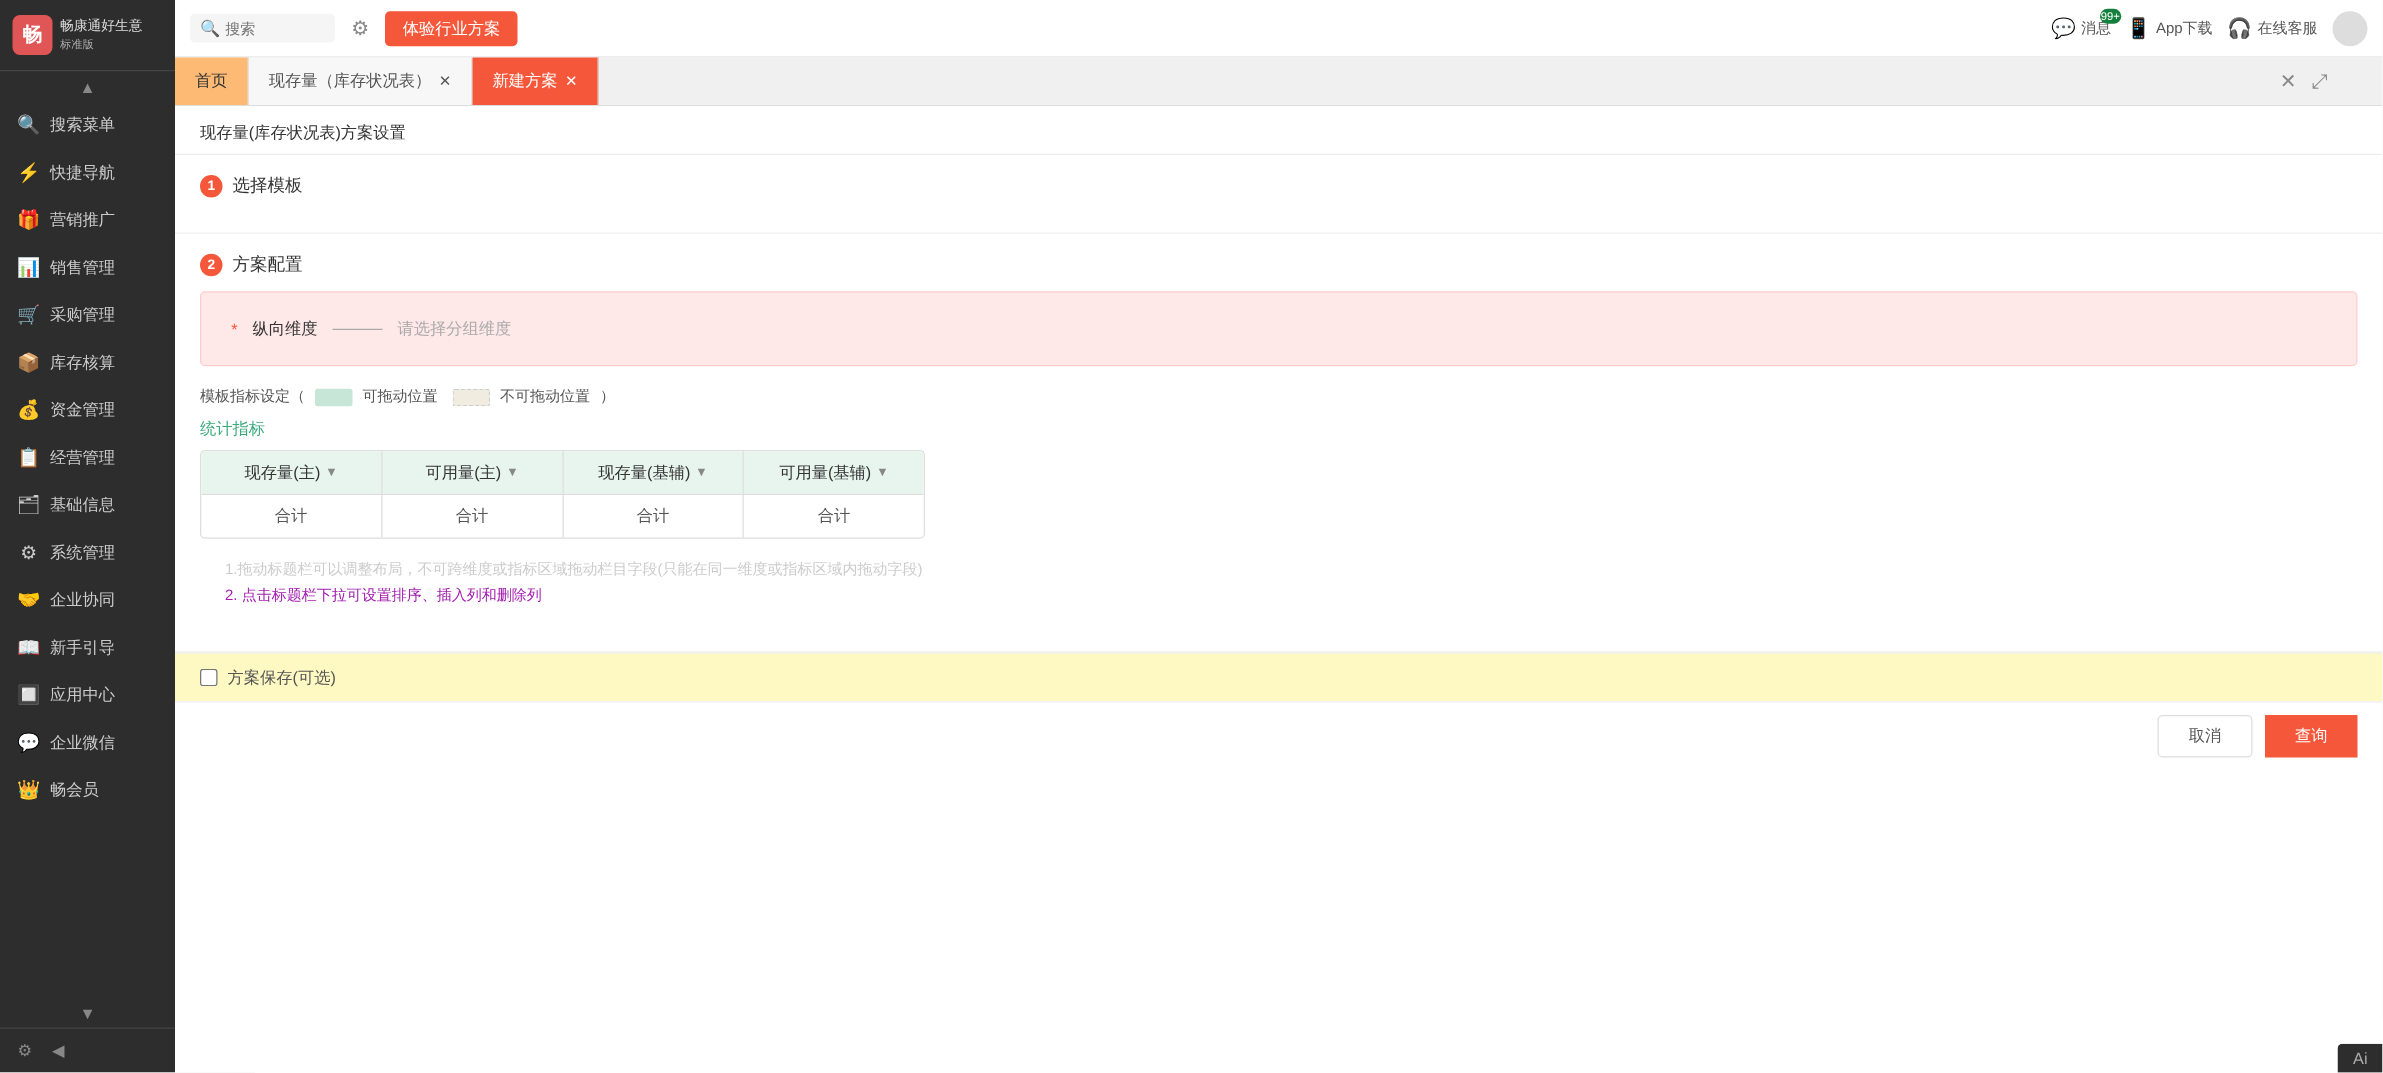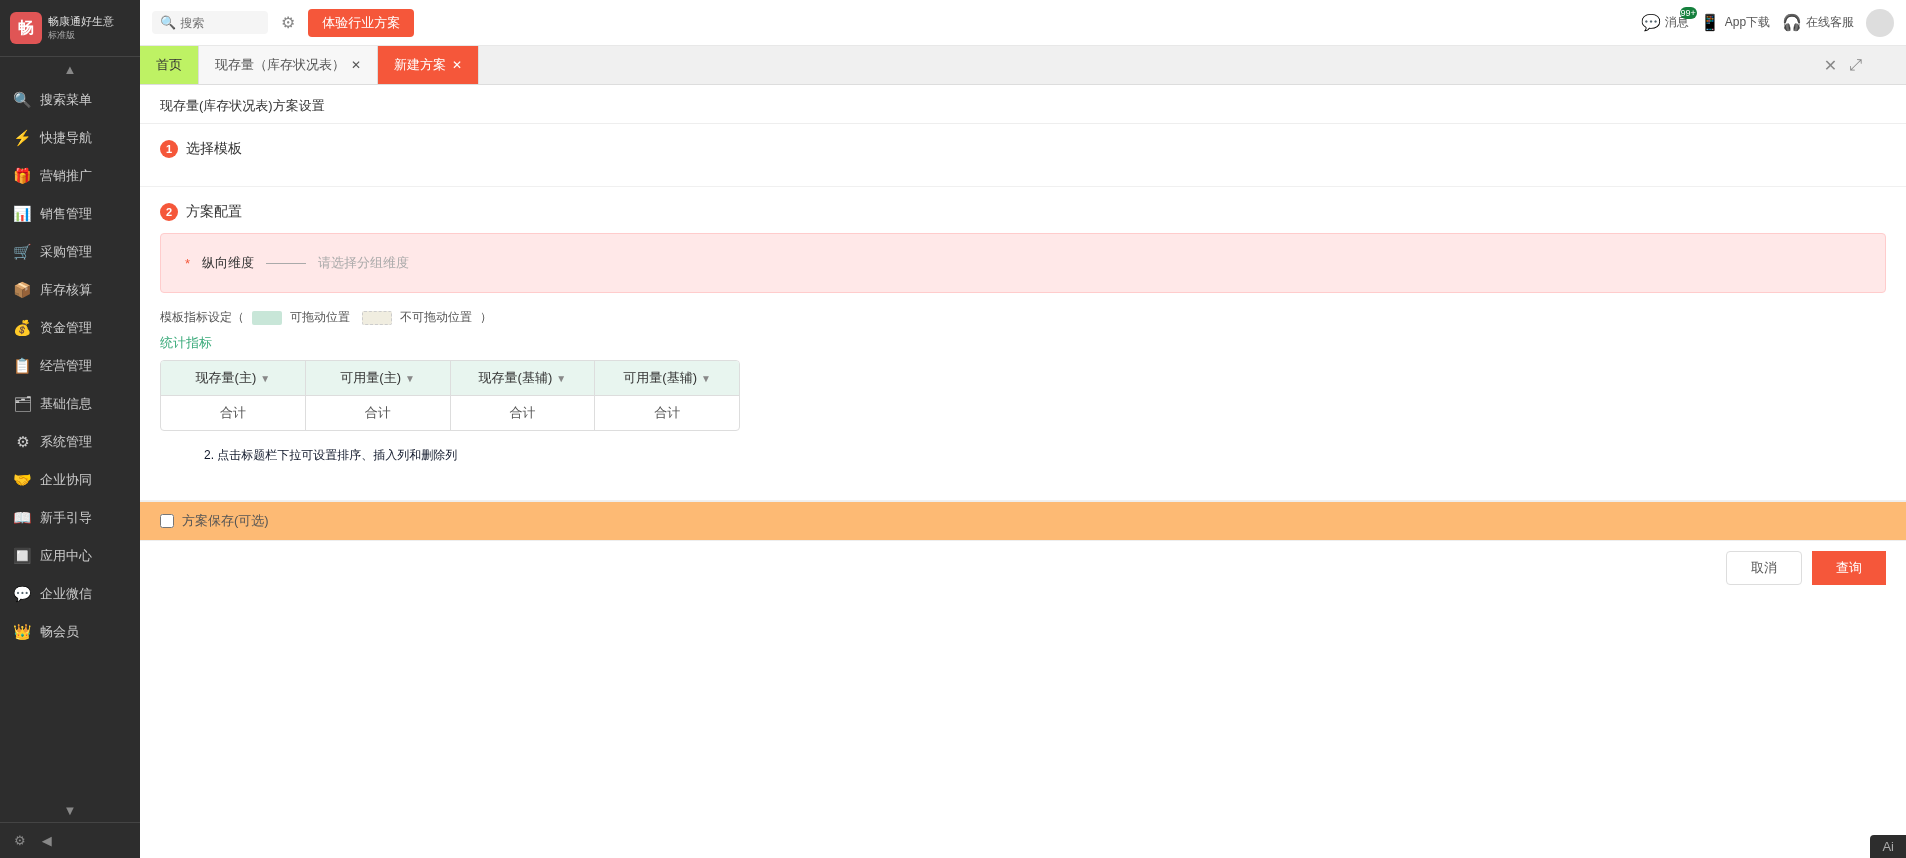--- a/index.html
+++ b/index.html
@@ -134,21 +134,21 @@
       color: #555;
       gap: 6px;
       border-right: 1px solid #ddd;
       background: #f7f7f7;
     }
     .tab-item.active {
       background: #f5573a;
       color: white;
     }
     .tab-close { font-size: 12px; cursor: pointer; }
-    .tab-home { background: #bef264; color: #333; }
+    .tab-home { background: #fdba74; color: #333; }
 
     
     .page-content {
       flex: 1;
       overflow-y: auto;
       background: #f5f5f5;
       position: relative;
     }
     .page-inner {
       background: #fff;
@@ -249,21 +249,21 @@
     }
     .stat-cell:last-child { border-right: none; }
     .chevron-icon { font-size: 10px; color: #888; }
 
     
     .tips-area { padding: 16px 20px; color: #bbb; font-size: 12px; }
     .tips-area p { margin-bottom: 4px; }
 
     
     .page-footer {
-      background: #fdba74;
+      background: #fef9c3;
       padding: 10px 20px;
       display: flex;
       align-items: center;
       gap: 8px;
       border-top: 1px solid #eee;
     }
     .save-checkbox { width: 14px; height: 14px; cursor: pointer; }
     .save-label { font-size: 13px; color: #555; }
 
     .bottom-bar {
@@ -501,21 +501,22 @@
             <div class="stat-table-row">
               <div class="stat-cell">合计</div>
               <div class="stat-cell">合计</div>
               <div class="stat-cell">合计</div>
               <div class="stat-cell">合计</div>
             </div>
           </div>
         </div>
 
         <div class="tips-area">
-          <p style="color:#0f172a;margin-left:24px;">2. 点击标题栏下拉可设置排序、插入列和删除列</p>
+          <p style="color:#ccc;">1.拖动标题栏可以调整布局，不可跨维度或指标区域拖动栏目字段(只能在同一维度或指标区域内拖动字段)</p>
+          <p style="color:#a21caf;">2. 点击标题栏下拉可设置排序、插入列和删除列</p>
         </div>
 
       </div>
 
       <div class="page-footer">
         <input type="checkbox" class="save-checkbox" style="">
         <span class="save-label">方案保存(可选)</span>
       </div>
 
       <div class="bottom-bar">

